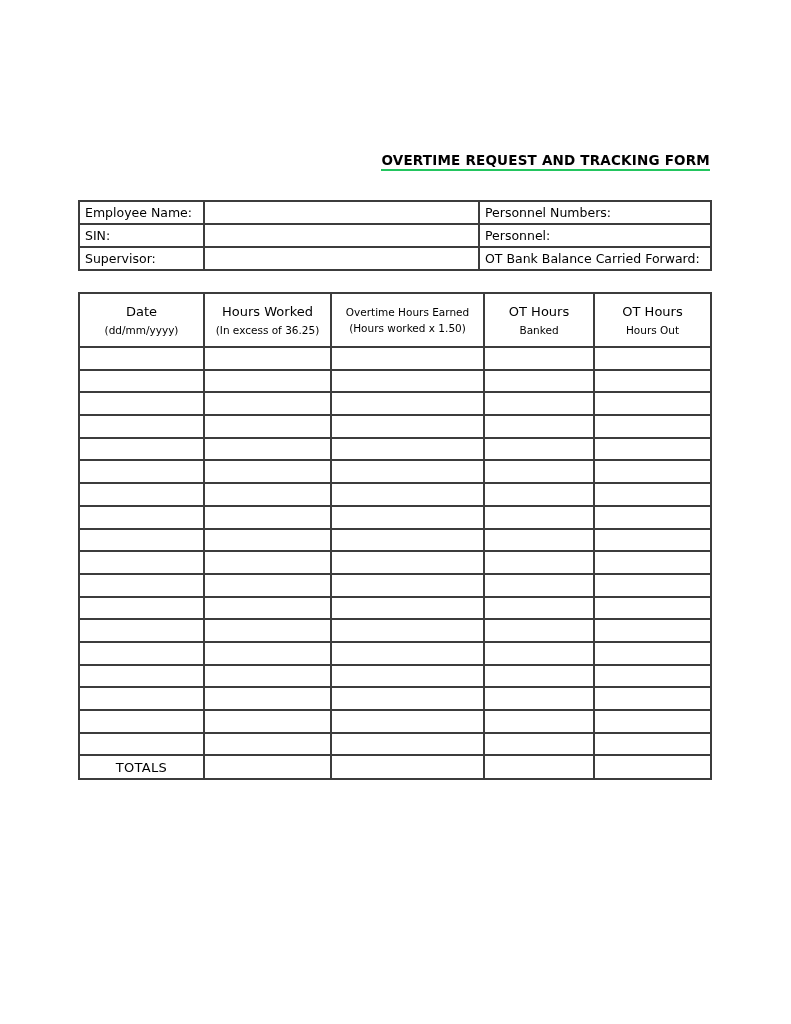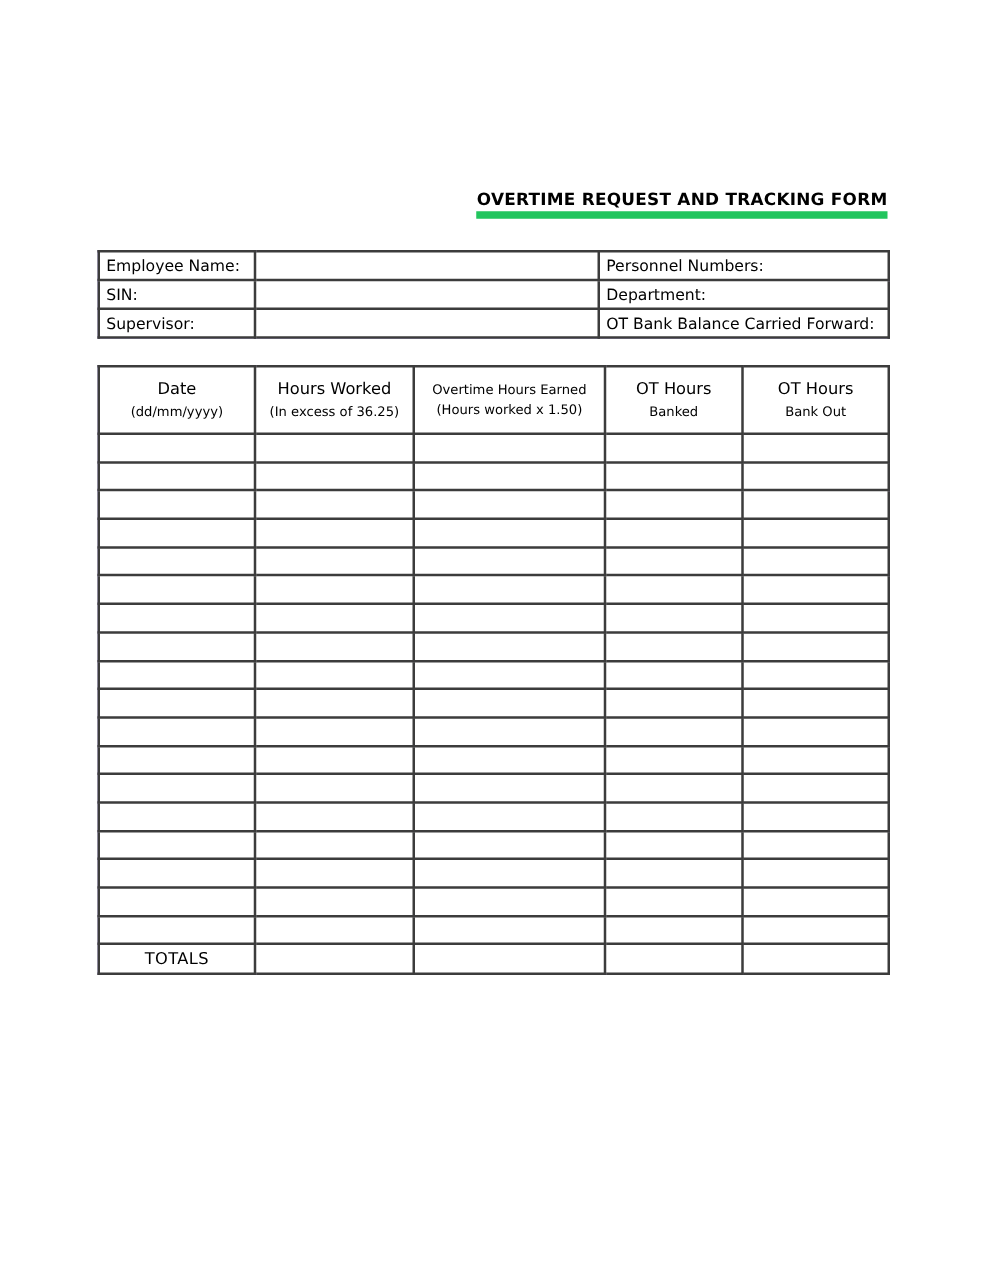--- a/index.html
+++ b/index.html
@@ -32,21 +32,21 @@
     top: 152px;
     width: 632px;
     text-align: right;
     font-size: 13.5px;
     font-weight: bold;
     letter-spacing: 0.2px;
     color: #000;
     white-space: nowrap;
   }
   .form-title span {
-    border-bottom: 6px solid #22c55e;
+    border-bottom: 2px solid #22c55e;
     padding-bottom: 1px;
   }
 
   
   .grid {
     position: absolute;
     border-collapse: collapse;
     table-layout: fixed;
     background: #c4b5fd;
   }
@@ -158,21 +158,21 @@
     </colgroup>
     <tbody>
         <tr>
           <td class="lbl">Employee Name:</td>
           <td class="blank"></td>
           <td class="lbl">Personnel Numbers:</td>
         </tr>
         <tr>
           <td class="lbl">SIN:</td>
           <td class="blank"></td>
-          <td class="lbl">Department:</td>
+          <td class="lbl">Personnel:</td>
         </tr>
         <tr>
           <td class="lbl">Supervisor:</td>
           <td class="blank"></td>
           <td class="lbl">OT Bank Balance Carried Forward:</td>
         </tr>
       </tbody>
   </table>
 
   <table class="grid" id="ot-table">
@@ -196,21 +196,21 @@
           <td class="small-head">
             <span class="main">Overtime Hours Earned</span>
             <span class="sub">(Hours worked x 1.50)</span>
           </td>
           <td>
             <span class="main">OT Hours</span>
             <span class="sub">Banked</span>
           </td>
           <td>
             <span class="main">OT Hours</span>
-            <span class="sub">Bank Out</span>
+            <span class="sub">Hours Out</span>
           </td>
         </tr>
       </thead>
     <tbody>
         <tr>
           <td class="cell"></td>
           <td class="cell"></td>
           <td class="cell"></td>
           <td class="cell"></td>
           <td class="cell"></td>

